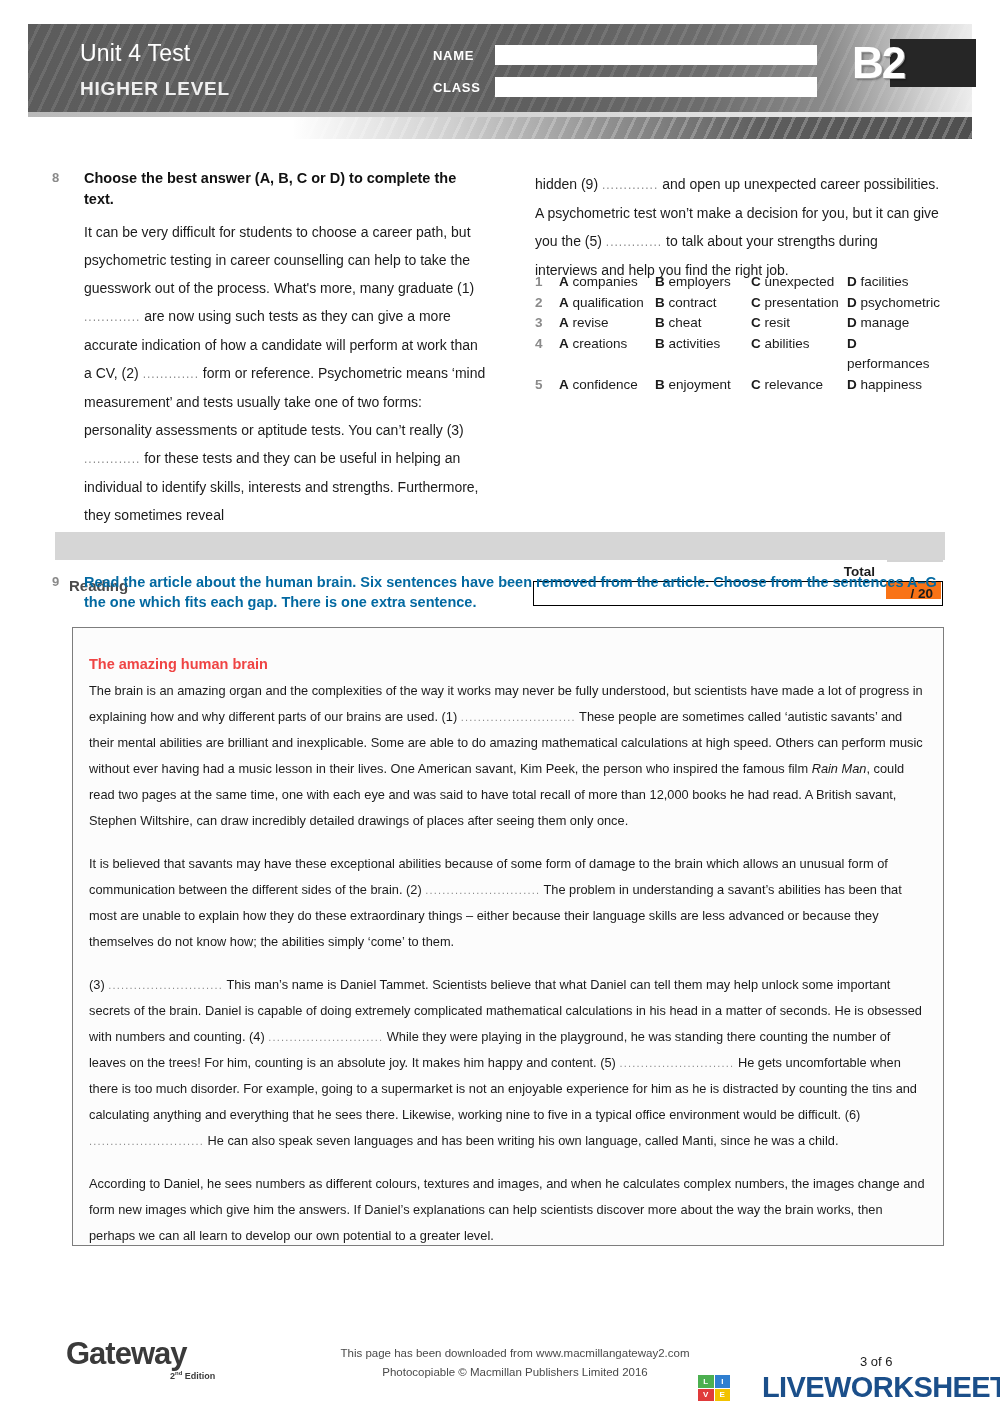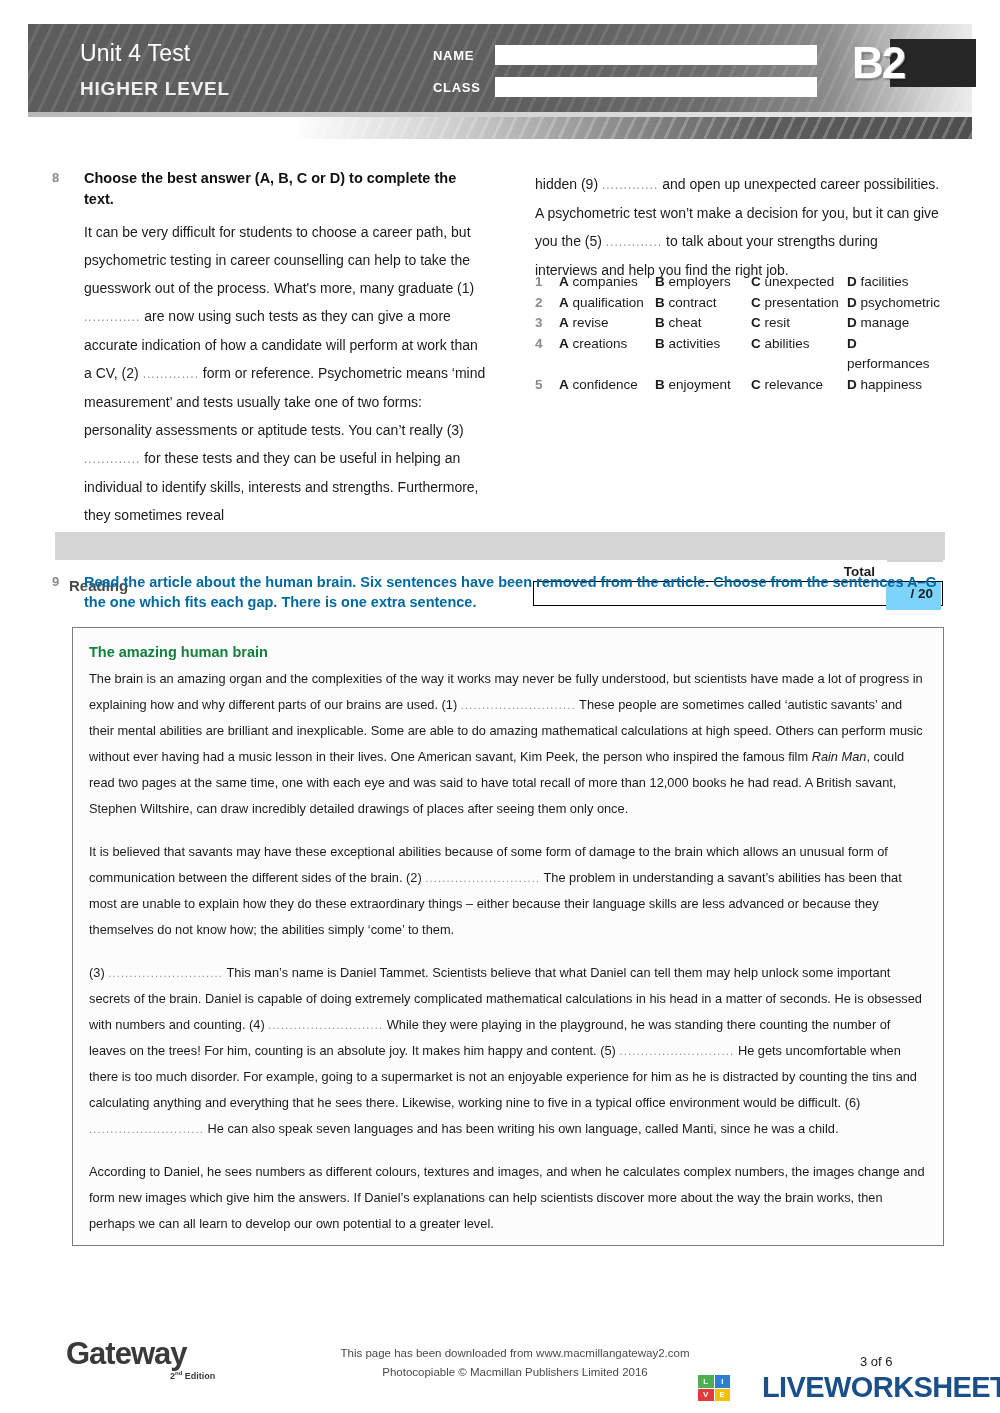--- a/index.html
+++ b/index.html
@@ -105,22 +105,22 @@
   }
   .total-box {
     position:absolute; left:533px; top:421px; width:410px; height:25px;
     border:1.6px solid #000; background:#ffffff;
   }
   .total-label {
     position:absolute; left:805px; top:404px; width:70px;
     text-align:right; font-size:13.5px; font-weight:bold;
   }
   .total-score {
-    position:absolute; left:886px; top:422px; width:55px; height:28px;
-    background:#7dd3fc; text-align:right; padding-right:8px;
+    position:absolute; left:886px; top:422px; width:55px; height:17px;
+    background:#f97316; text-align:right; padding-right:8px;
     font-size:13.5px; font-weight:bold; line-height:23px;
   }
 
   
   .section-bar {
     position:absolute; left:55px; top:532px; width:890px; height:28px;
     background:#d6d6d6;
   }
   .section-bar span {
     position:absolute; left:14px; top:5px;
@@ -132,21 +132,21 @@
     font-size:14.5px; font-weight:bold; line-height:20px; color:#0369a1;
   }
 
   
   .article {
     position:absolute; left:72px; top:627px; width:872px; height:619px;
     border:1px solid #7d7d7d; background:#fcfcfc;
     padding:12px 16px 10px 16px;
   }
   .article-title {
-    font-size:14.5px; font-weight:bold; color:#15803d; margin:4px 0 6px 0;
+    font-size:14.5px; font-weight:bold; color:#ef4444; margin:16px 0 6px 0;
   }
   .article p {
     margin:0 0 17px 0;
     font-size:12.8px; line-height:26px; color:#1b1b1b;
     text-align:left;
   }
   .article p:last-child { margin-bottom:16px; }
   .article .gapdots2 { color:#8b8b8b; letter-spacing:1.2px; font-size:11px; }
   .article i { font-style:italic; }
 

